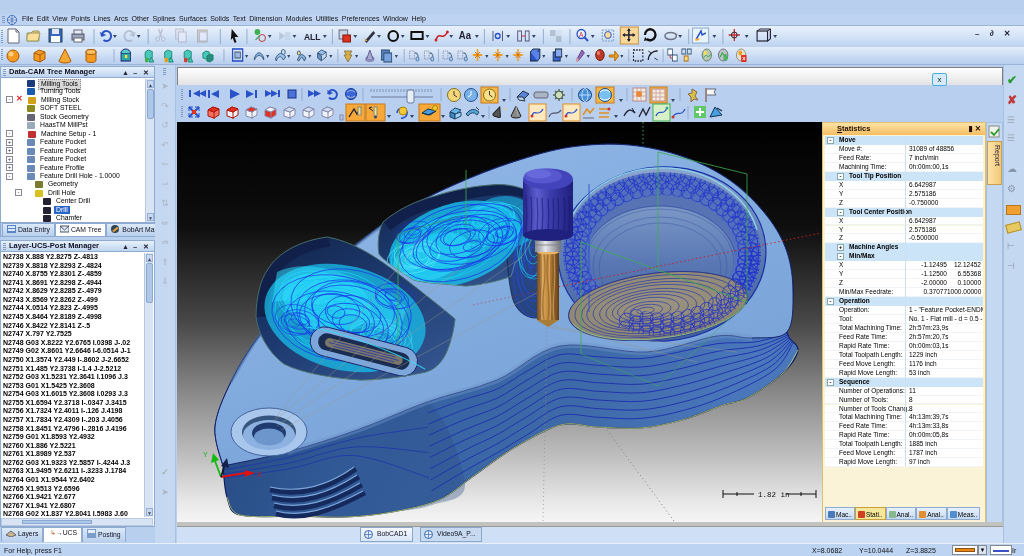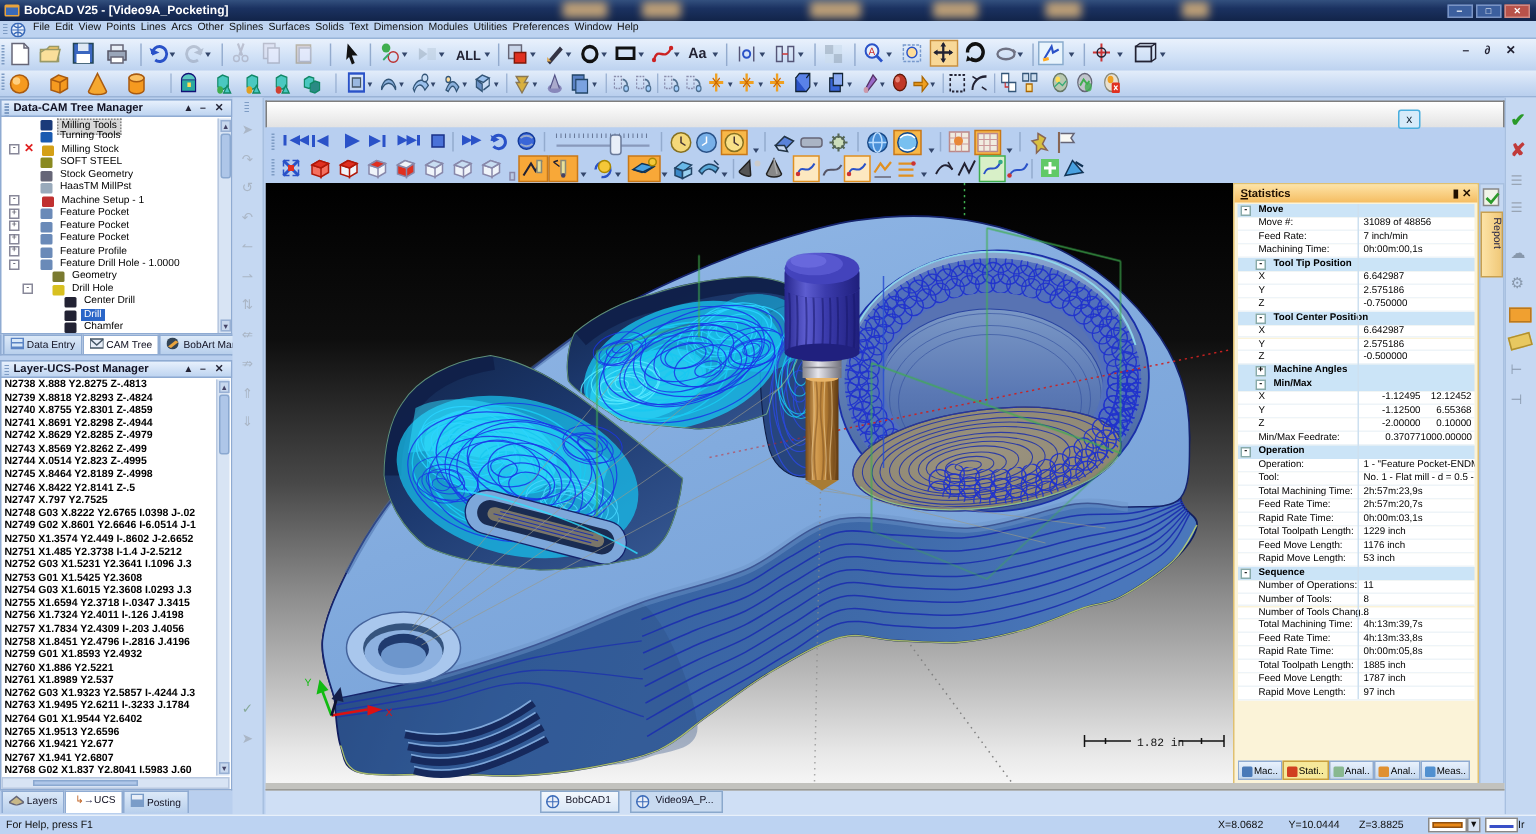--- a/index.html
+++ b/index.html
@@ -35,57 +35,39 @@
 .vstrip{left:155px;top:65px;width:21px;height:478px;background:#c5d8f2;border-right:1px solid #a8c0e0}
 .varr{position:absolute;left:3px;width:14px;height:14px;color:#aab6c6;font-size:9px;line-height:14px;text-align:center}
 
 .rstrip{left:1003px;top:65px;width:21px;height:478px;background:#c5d8f2;border-left:1px solid #a8c0e0}
 
 .vpwhite{left:177px;top:67px;width:826px;height:18px;background:linear-gradient(#ffffff,#e2e2e2);border:1px solid #7e7e7e;border-bottom:none}
 .vpband{left:177px;top:85px;width:826px;height:37px;background:#b8cff0}
 .xbtn{left:932px;top:73px;width:15px;height:13px;background:#d6ebfa;border:1px solid #49aede;font-size:8px;line-height:11px;text-align:center;color:#123;border-radius:2px}
 
 .stat{left:822px;top:122px;width:164px;height:406px;background:#fbf3d8;border:1px solid #e0c070;font-size:6.5px;color:#000}
-.shead{position:absolute;left:0;top:0;width:100%;height:12px;background:linear-gradient(#fde3a6,#f5bd62);font-size:7.5px;font-weight:bold;padding:1px 0 0 4px;color:#201000}
+.shead{position:absolute;left:0;top:0;width:100%;height:12px;background:linear-gradient(#fde3a6,#f5bd62);font-size:7.5px;font-weight:bold;padding:1px 0 0 14px;color:#201000}
 .srow{position:absolute;left:2px;width:158px;height:8.95px;line-height:8.95px;white-space:nowrap;overflow:hidden}
 .ssec{background:#cbe4f7;font-weight:bold}
 .sdata{background:#fff;border-bottom:1px solid #eef4f8}
 .slab{position:absolute;left:14px}
 .sval{position:absolute;left:84px}
 .sv1{position:absolute;left:60px;width:62px;text-align:right}
 .sv2{position:absolute;left:122px;width:34px;text-align:right}
 .spm{position:absolute;width:7px;height:7px;border:1px solid #8aa;background:#fff;font-size:6px;line-height:5px;text-align:center;top:1px}
 .stabs{position:absolute;left:2px;top:384px;display:flex;font-size:6.5px;height:13px}
 .stab{border:1px solid #8fabd2;background:linear-gradient(#e8f1fc,#c4d8f0);padding:1px 2px 0 2px;white-space:nowrap;display:flex;align-items:center}
 
 .status{left:0;top:543px;width:1024px;height:13px;background:#bdd3f2;border-top:1px solid #e8f0fa;font-size:7px;color:#111}
 
 .mdibot{left:177px;top:522px;width:826px;height:21px;background:#cfdff5}
 .mtab{position:absolute;top:5px;height:15px;background:linear-gradient(#f4f8fd,#d8e6f6);border:1px solid #8aa8cc;font-size:6.8px;padding:2px 5px 0 16px;color:#112}
 </style></head><body>
 <div class="app">
 
-<div class="abs title">
- <div class="abs blob" style="left:375px;top:1px;width:30px;height:11px"></div>
- <div class="abs blob" style="left:428px;top:1px;width:26px;height:11px"></div>
- <div class="abs blob" style="left:540px;top:1px;width:34px;height:11px"></div>
- <div class="abs blob" style="left:622px;top:1px;width:30px;height:11px"></div>
- <div class="abs blob" style="left:697px;top:1px;width:24px;height:11px"></div>
- <div class="abs blob" style="left:788px;top:1px;width:18px;height:11px"></div>
- <svg class="abs" style="left:2px;top:1px" width="12" height="12">
-        <rect x="1" y="2" width="10" height="8" rx="1" fill="#e8a33d"></rect>
-        <rect x="2" y="4" width="8" height="5" fill="#3a6ab8"></rect>
-      </svg>
- <div class="abs" style="left:16px;top:2px">BobCAD V25 - [Video9A_Pocketing]</div>
- <div class="abs" style="right:4px;top:2px;letter-spacing:0">
-  <span style="display:inline-block;width:17px;height:9px;background:#3c5f9e;border:1px solid #7a94c4;font-size:7px;text-align:center;line-height:7px">–</span>
-  <span style="display:inline-block;width:17px;height:9px;background:#3c5f9e;border:1px solid #7a94c4;font-size:6px;text-align:center;line-height:8px">□</span>
-  <span style="display:inline-block;width:17px;height:9px;background:#b8524a;border:1px solid #d08a84;font-size:6px;text-align:center;line-height:8px">✕</span>
- </div>
-</div>
 
 <div class="abs menu">
  <div class="grip" style="top:2px"></div>
  <svg class="abs" style="left:7px;top:1px" width="11" height="10">
         <circle cx="5" cy="5" r="4.5" fill="#e8f0fa" stroke="#3a6ab8"></circle>
         <path d="M1 5h8M5 1v8M2 2c2 2 4 2 6 0M2 8c2-2 4-2 6 0" stroke="#3a6ab8" fill="none" stroke-width=".8"></path>
       </svg>
  <div class="abs" style="left:22px;top:1px"><span>File</span><span>Edit</span><span>View</span><span>Points</span><span>Lines</span><span>Arcs</span><span>Other</span><span>Splines</span><span>Surfaces</span><span>Solids</span><span>Text</span><span>Dimension</span><span>Modules</span><span>Utilities</span><span>Preferences</span><span>Window</span><span>Help</span></div>
 </div>
 

